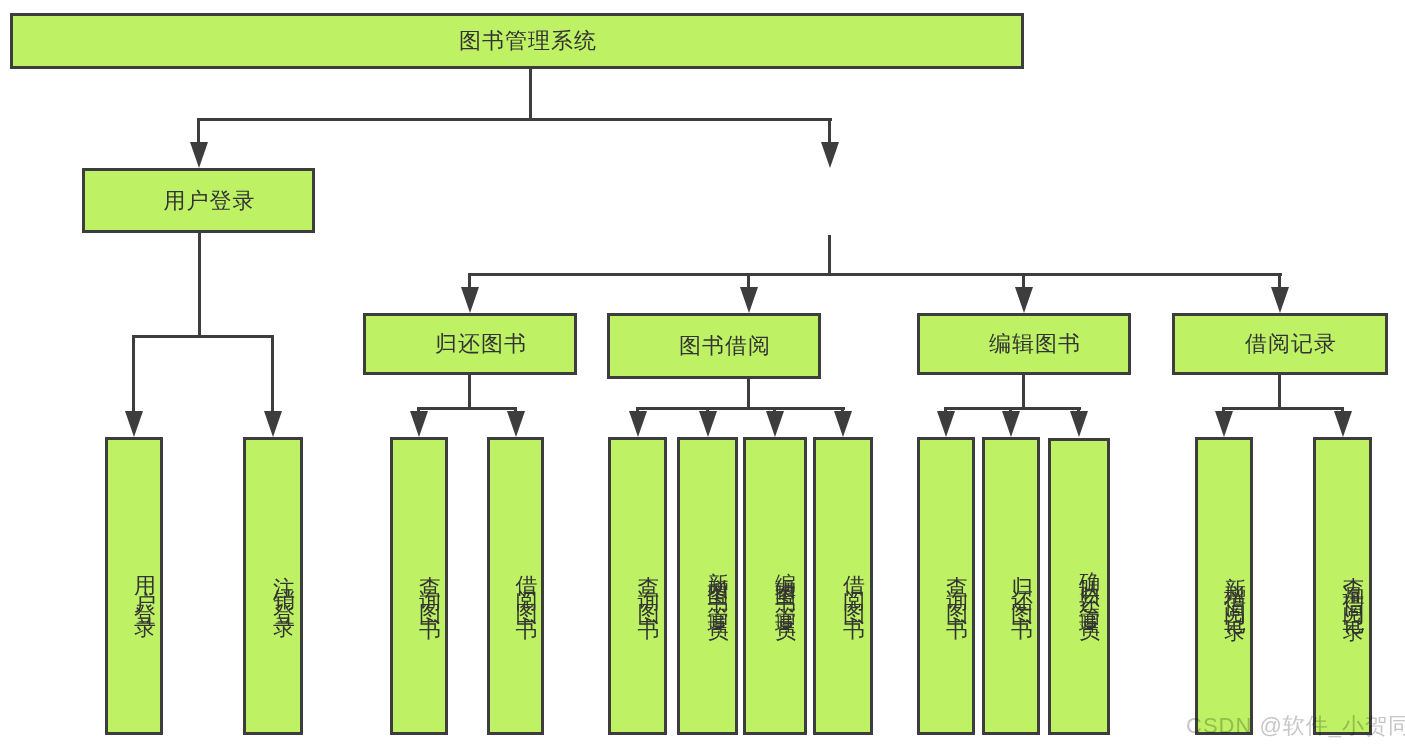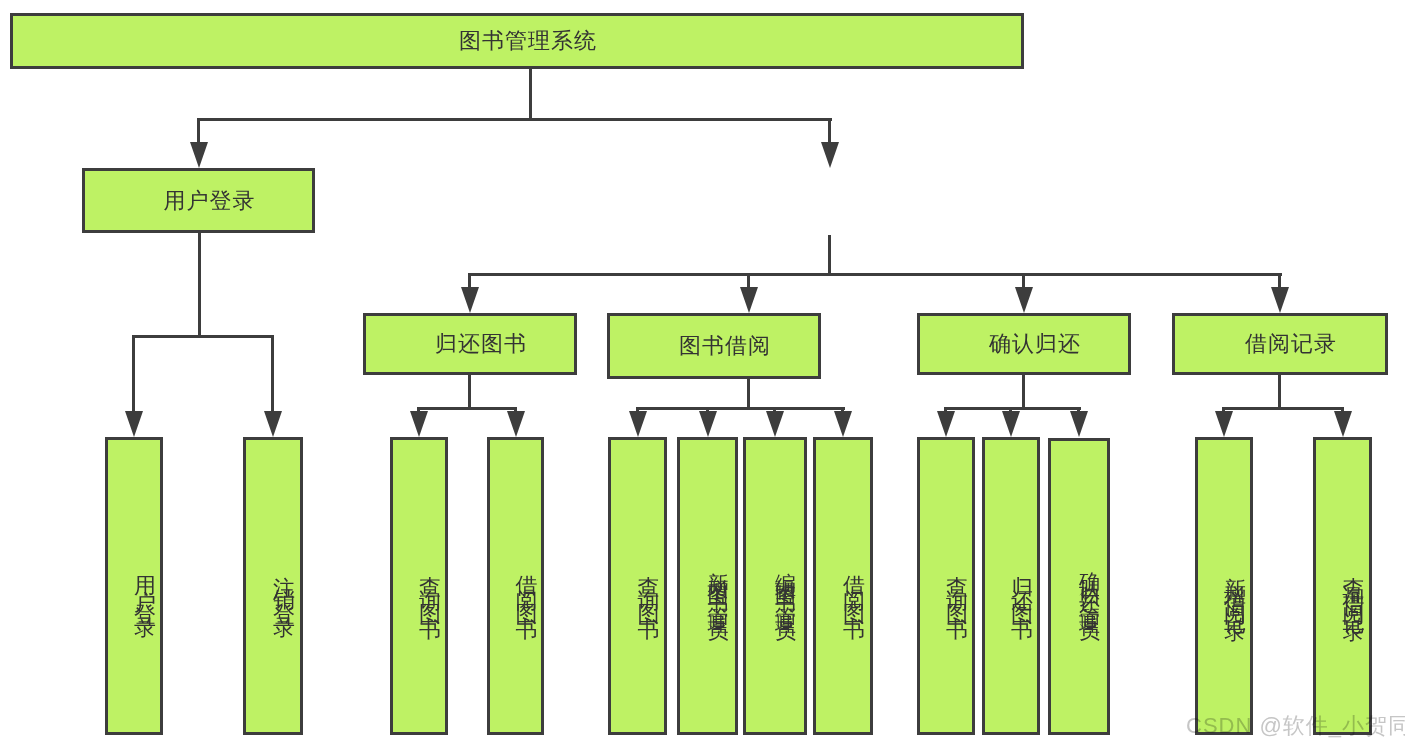--- a/index.html
+++ b/index.html
@@ -57,21 +57,21 @@
 
   <div class="v" style="left:828px;top:235px;height:41px;"></div>
   <div class="h" style="left:468px;top:273px;width:814px;"></div>
   <div class="arrow" style="left:468px;top:273px;height:14px;"></div>
   <div class="arrow" style="left:747px;top:273px;height:14px;"></div>
   <div class="arrow" style="left:1022px;top:273px;height:14px;"></div>
   <div class="arrow" style="left:1278px;top:273px;height:14px;"></div>
 
   <div class="node" style="left:363px;top:313px;width:214px;height:62px;">归还图书</div>
   <div class="node" style="left:607px;top:313px;width:214px;height:66px;">图书借阅</div>
-  <div class="node" style="left:917px;top:313px;width:214px;height:62px;">确认归还</div>
+  <div class="node" style="left:917px;top:313px;width:214px;height:62px;">编辑图书</div>
   <div class="node" style="left:1172px;top:313px;width:216px;height:62px;">借阅记录</div>
 
   <div class="v" style="left:468px;top:375px;height:35px;"></div>
   <div class="h" style="left:417px;top:407px;width:100px;"></div>
   <div class="arrow" style="left:417px;top:407px;height:4px;"></div>
   <div class="arrow" style="left:514px;top:407px;height:4px;"></div>
 
   <div class="v" style="left:747px;top:375px;height:35px;"></div>
   <div class="h" style="left:636px;top:407px;width:209px;"></div>
   <div class="arrow" style="left:636px;top:407px;height:4px;"></div>

